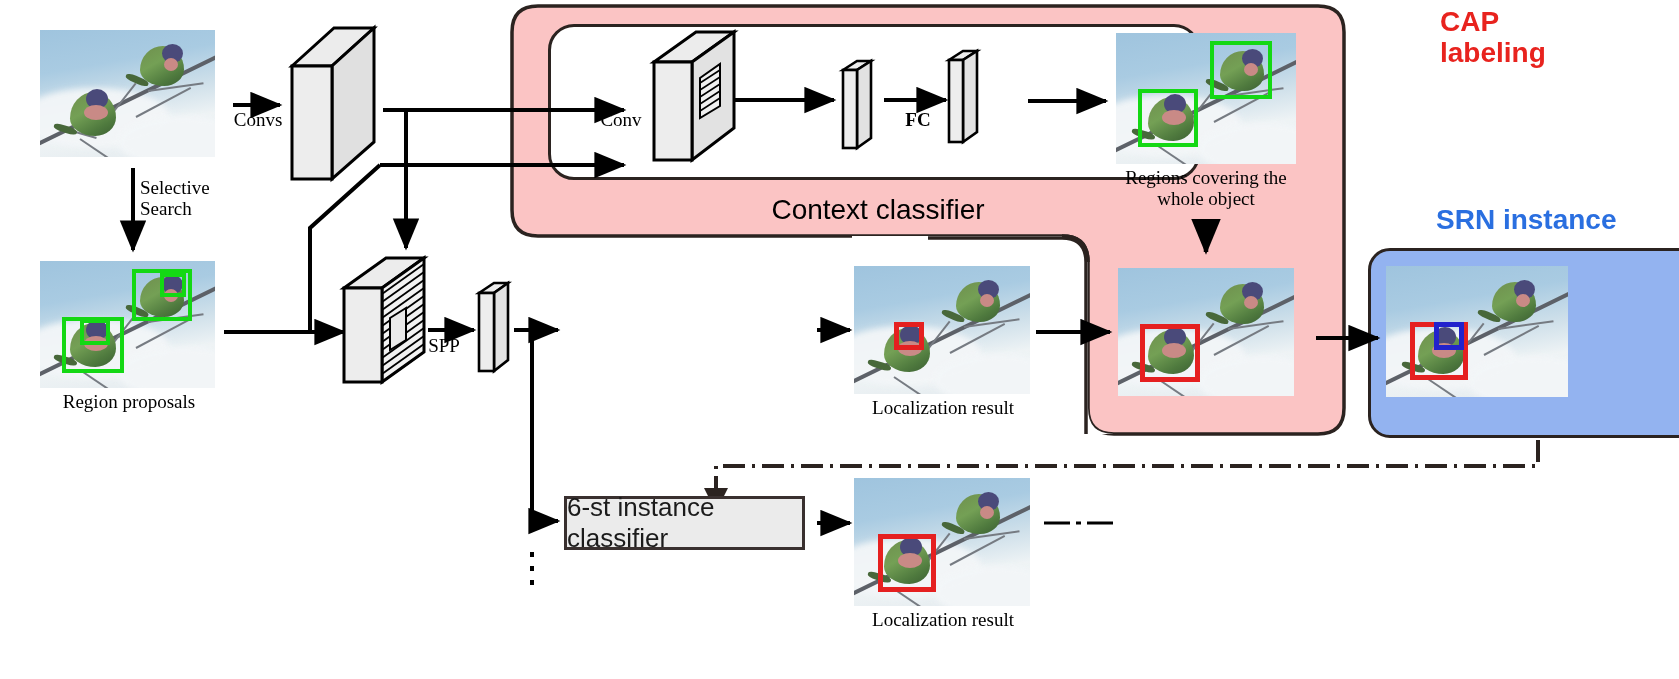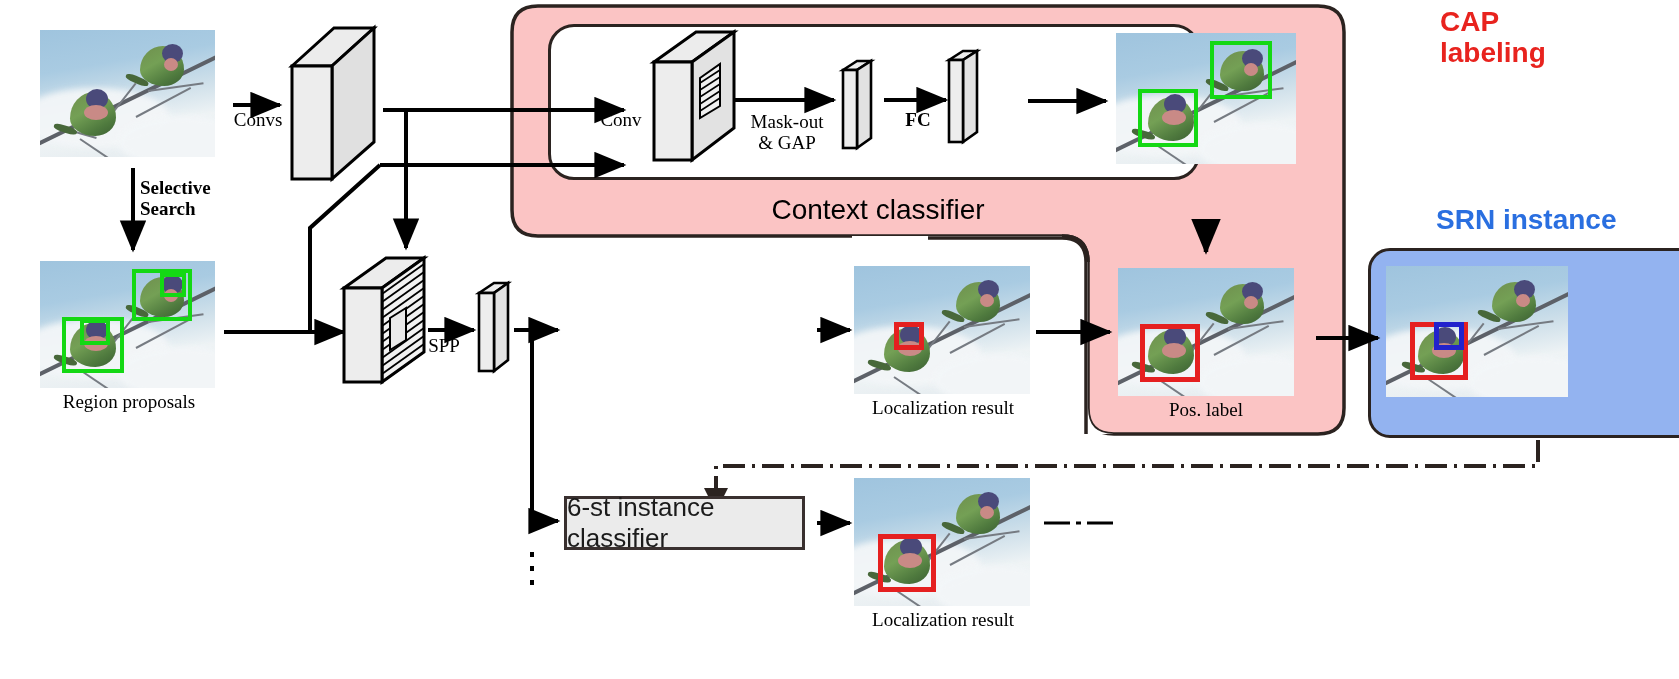--- a/index.html
+++ b/index.html
@@ -101,21 +101,21 @@
 
   <svg width="1679" height="679">
     <polygon points="264,66 306,28 346,28 304,66" fill="#ececec" stroke="#000" stroke-width="3"></polygon>
     <polygon points="346,28 346,142 304,179 304,66" fill="#e0e0e0" stroke="#000" stroke-width="3"></polygon>
     <rect x="264" y="66" width="40" height="113" fill="#ededed" stroke="#000" stroke-width="3"></rect>
   </svg>
 
   <svg width="1679" height="679">
     <line x1="105" y1="168" x2="105" y2="250" stroke="#000" stroke-width="4" marker-end="url(#ah)"></line>
   </svg>
-  <div class="abs lbl" style="left:112px;top:178px;width:150px;text-align:left;font-weight:bold;">Selective
+  <div class="abs lbl" style="left:112px;top:178px;width:150px;text-align:left;">Selective
 Search</div>
 
   <div class="photo" style="left:12px;top:261px;width:175px;height:127px;">
     <div class="sky"></div>
     <div class="cloud" style="left:-20px;top:58px;width:150px;height:60px;"></div>
     <div class="cloud" style="left:78px;top:86px;width:130px;height:52px;"></div>
     <div class="branch" style="left:-6px;top:114px;width:210px;height:4px;transform:rotate(-26deg);"></div>
     <div class="twig" style="left:60px;top:98px;width:58px;height:2px;transform:rotate(-52deg);"></div>
     <div class="twig" style="left:96px;top:86px;width:62px;height:2px;transform:rotate(-28deg);"></div>
     <div class="twig" style="left:108px;top:60px;width:56px;height:2px;transform:rotate(-8deg);"></div>
@@ -165,22 +165,20 @@
         <line x1="672" y1="104" x2="692" y2="91"></line>
       <line x1="672" y1="111" x2="692" y2="98"></line>
     </g>
   </svg>
   <div class="abs lbl" style="left:548px;top:110px;width:90px;">Conv</div>
 
   <svg width="1679" height="679">
     <line x1="706" y1="100" x2="806" y2="100" stroke="#000" stroke-width="4" marker-end="url(#ah)"></line>
     <line x1="856" y1="100" x2="918" y2="100" stroke="#000" stroke-width="4" marker-end="url(#ah)"></line>
   </svg>
-  <div class="abs lbl" style="left:700px;top:112px;width:118px;">Mask-out
-&amp; GAP</div>
   <div class="abs lbl" style="left:860px;top:110px;width:60px;font-weight:bold;">FC</div>
 
   <svg width="1679" height="679">
     <polygon points="815,70 829,61 843,61 829,70" fill="#ececec" stroke="#000" stroke-width="2.6"></polygon>
     <polygon points="843,61 843,138 829,148 829,70" fill="#e2e2e2" stroke="#000" stroke-width="2.6"></polygon>
     <rect x="815" y="70" width="14" height="78" fill="#ededed" stroke="#000" stroke-width="2.6"></rect>
   </svg>
   <svg width="1679" height="679">
     <polygon points="921,60 935,51 949,51 935,60" fill="#ececec" stroke="#000" stroke-width="2.6"></polygon>
     <polygon points="949,51 949,132 935,142 935,60" fill="#e2e2e2" stroke="#000" stroke-width="2.6"></polygon>
@@ -210,20 +208,22 @@
     </div>
     <div class="bird" style="left:32px;top:64px;width:46px;height:44px;">
       <div class="body"></div>
         <div class="head" style="left:16px;top:-3px;width:22px;height:20px;"></div>
       <div class="breast" style="left:14px;top:13px;width:24px;height:15px;"></div>
       <div class="tail" style="left:-16px;top:30px;width:24px;height:7px;transform:rotate(18deg);"></div>
     </div>
     <div class="gbox" style="left:94px;top:8px;width:62px;height:58px;"></div>
     <div class="gbox" style="left:22px;top:56px;width:60px;height:58px;"></div>
   </div>
+  <div class="abs lbl" style="left:1058px;top:168px;width:240px;">Regions covering the
+whole object</div>
 
   <svg width="1679" height="679">
     <line x1="1178" y1="222" x2="1178" y2="252" stroke="#000" stroke-width="4.5" marker-end="url(#ah)"></line>
   </svg>
 
   <div class="photo" style="left:1090px;top:268px;width:176px;height:128px;">
     <div class="sky"></div>
     <div class="cloud" style="left:-22px;top:60px;width:150px;height:60px;"></div>
     <div class="cloud" style="left:80px;top:88px;width:130px;height:52px;"></div>
     <div class="branch" style="left:-6px;top:116px;width:212px;height:4px;transform:rotate(-26deg);"></div>
@@ -238,21 +238,20 @@
       <div class="tail" style="left:-14px;top:26px;width:24px;height:7px;transform:rotate(22deg);"></div>
     </div>
     <div class="bird" style="left:30px;top:62px;width:46px;height:44px;">
       <div class="body"></div>
         <div class="head" style="left:16px;top:-3px;width:22px;height:20px;"></div>
       <div class="breast" style="left:14px;top:13px;width:24px;height:15px;"></div>
       <div class="tail" style="left:-16px;top:30px;width:24px;height:7px;transform:rotate(18deg);"></div>
     </div>
     <div class="rbox" style="left:22px;top:56px;width:60px;height:58px;"></div>
   </div>
-  <div class="abs lbl" style="left:1082px;top:400px;width:192px;">Pos. label</div>
 
   <svg width="1679" height="679">
     <polygon points="316,288 358,258 396,258 354,288" fill="#ececec" stroke="#000" stroke-width="3"></polygon>
     <polygon points="396,258 396,352 354,382 354,288" fill="#f2f2f2" stroke="#000" stroke-width="3"></polygon>
     <g stroke="#000" stroke-width="1.8">
       <line x1="354" y1="294" x2="396" y2="264"></line>
         <line x1="354" y1="302" x2="396" y2="272"></line>
       <line x1="354" y1="310" x2="396" y2="280"></line>
         <line x1="354" y1="318" x2="396" y2="288"></line>
       <line x1="354" y1="326" x2="396" y2="296"></line>

